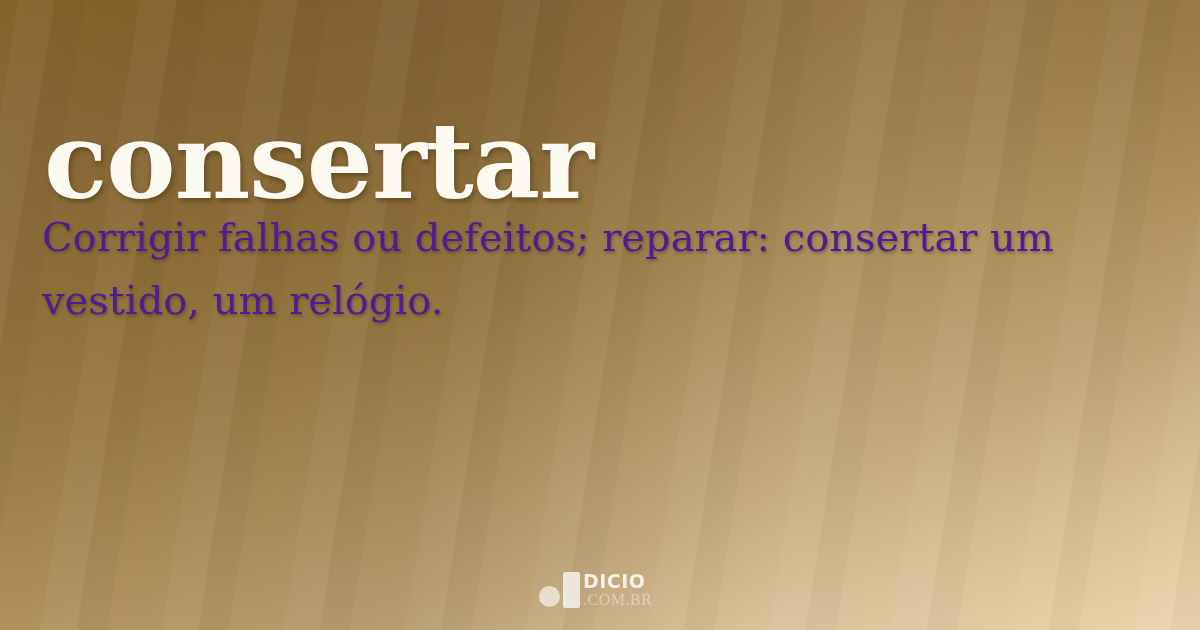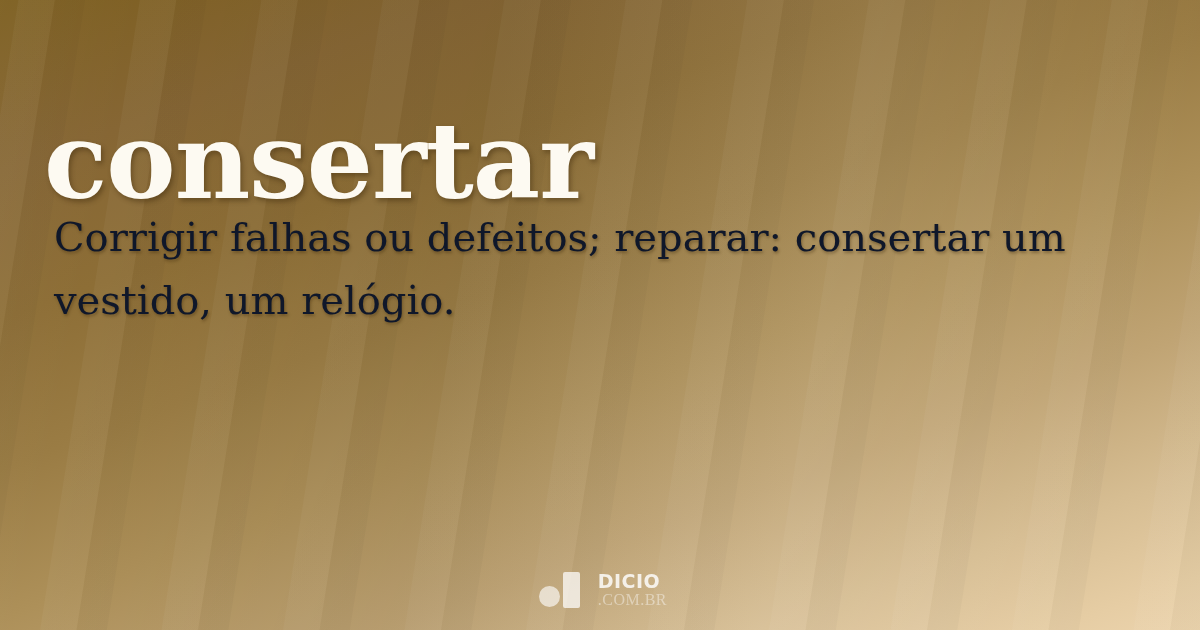--- a/index.html
+++ b/index.html
@@ -91,46 +91,45 @@
     font-size: 104px;
     line-height: 1.08;
     letter-spacing: -1px;
     color: #fdfaf2;
     text-shadow: 2px 3px 5px rgba(60,40,10,0.45);
     white-space: nowrap;
   }
 
   #definitions {
     position: absolute;
-    left: 54px;
+    left: 42px;
     top: 206px;
     width: 1120px;
     font-family: "DejaVu Serif", "Liberation Serif", serif;
     font-weight: 400;
     font-size: 40px;
     line-height: 63px;
-    color: #0f172a;
+    color: #4c1d95;
     text-shadow: 1px 2px 3px rgba(60,40,10,0.40);
   }
 
   .definition {
     margin: 0;
     padding: 0;
   }
 
   
   #logo {
     position: absolute;
     left: 537px;
     top: 568px;
     width: 130px;
     height: 44px;
     display: flex;
     align-items: flex-start;
-    justify-content: space-between;
   }
 
   #logo-mark {
     position: relative;
     width: 42px;
     height: 40px;
     flex: 0 0 auto;
   }
 
   #logo-dot {

